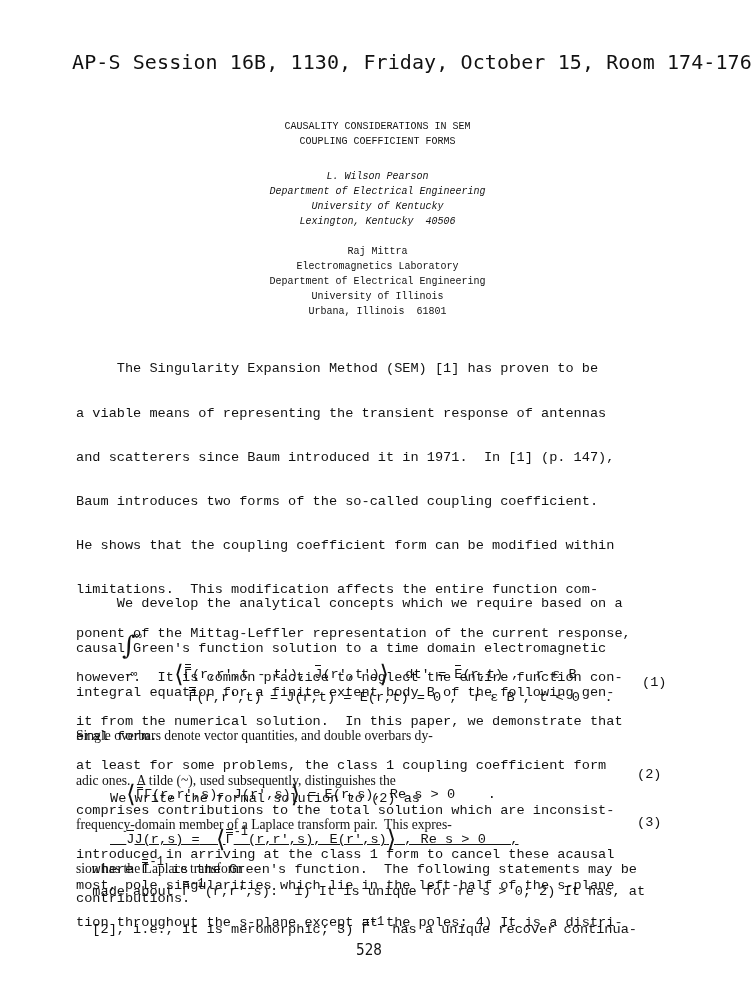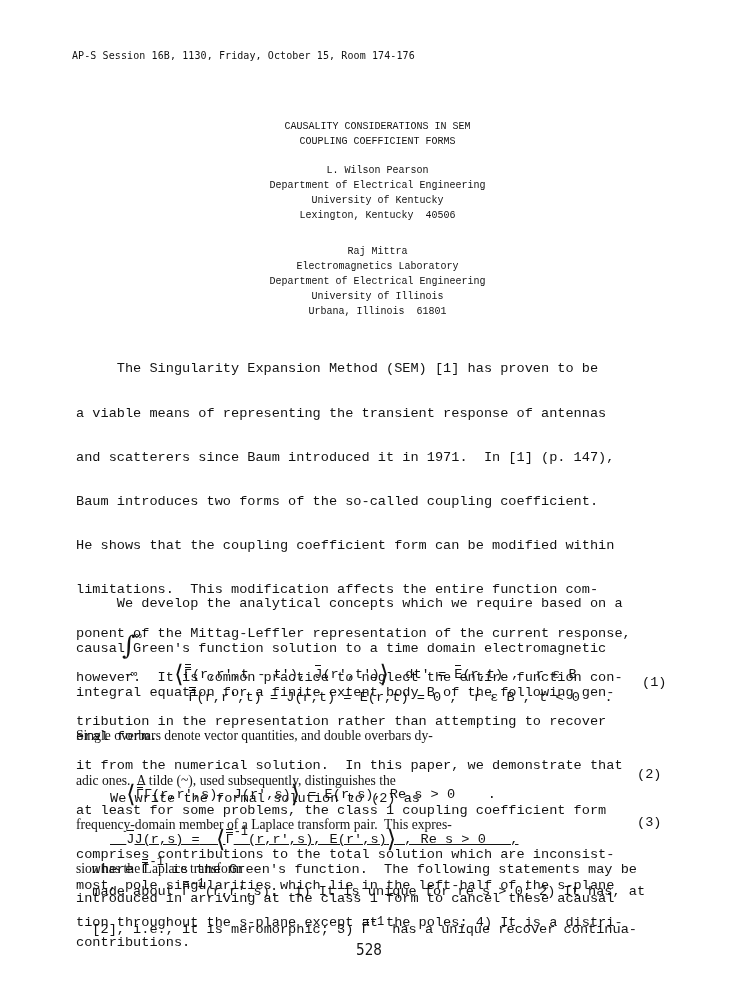--- a/index.html
+++ b/index.html
@@ -1,20 +1,20 @@
 <!DOCTYPE html>
 <html><head>
 <meta charset="utf-8">
 <style>
   html, body { margin:0; padding:0; }
   body { width:755px; height:1000px; background:#ffffff; position:relative; overflow:hidden; color:#111; }
-  .header { position:absolute; left:72px; top:50px; font-family:"DejaVu Sans Mono", monospace; font-size:10px; letter-spacing:0.1px; color:#111; }
+  .header { position:absolute; left:72px; top:50px; font-family:"DejaVu Sans Mono", monospace; font-size:20px; letter-spacing:0.1px; color:#111; }
   .center-block { position:absolute; left:0; width:755px; text-align:center; font-family:"Liberation Mono", monospace; font-size:10px; line-height:15px; }
   .title { top:119px; }
-  .auth1 { top:163px; }
+  .auth1 { top:169px;font-style:italic; }
   .auth2 { top:244px; }
   .center-block div { white-space:pre; }
   .para { position:absolute; left:76px; width:600px; font-family:"Liberation Mono", monospace; font-size:13.6px; line-height:14.7px; white-space:pre; }
   .p1 { top:333px; }
   .p2 { top:568px; }
   .p3 { top:700px;font-family:Liberation Serif, serif; }
   .eq { position:absolute; font-family:"Liberation Mono", monospace; font-size:13.6px; white-space:pre; }
   .ov { position:relative; display:inline-block; }
   .ov::before { content:""; position:absolute; left:1px; right:1px; top:-2px; border-top:1px solid #111; }
   .ov2::before { content:""; position:absolute; left:1px; right:1px; top:-3px; height:2px; border-top:1px solid #111; border-bottom:1px solid #111; }
@@ -54,21 +54,20 @@
 
 <div class="para p1">
   <div>     The Singularity Expansion Method (SEM) [1] has proven to be</div>
   <div>a viable means of representing the transient response of antennas</div>
   <div>and scatterers since Baum introduced it in 1971.  In [1] (p. 147),</div>
   <div>Baum introduces two forms of the so-called coupling coefficient.</div>
   <div>He shows that the coupling coefficient form can be modified within</div>
   <div>limitations.  This modification affects the entire function com-</div>
   <div>ponent of the Mittag-Leffler representation of the current response,</div>
   <div>however.  It is common practice to neglect the entire function con-</div>
-  <div>tribution in the representation rather than attempting to recover</div>
   <div>it from the numerical solution.  In this paper, we demonstrate that</div>
   <div>at least for some problems, the class 1 coupling coefficient form</div>
   <div>comprises contributions to the total solution which are inconsist-</div>
   <div>introduced in arriving at the class 1 form to cancel these acausal</div>
   <div>contributions.</div>
 </div>
 
 <div class="para p2">
   <div>     We develop the analytical concepts which we require based on a</div>
   <div>causal Green's function solution to a time domain electromagnetic</div>

